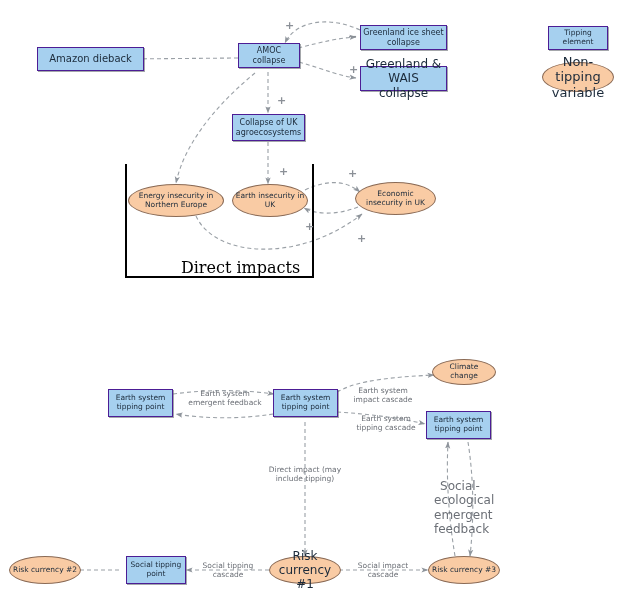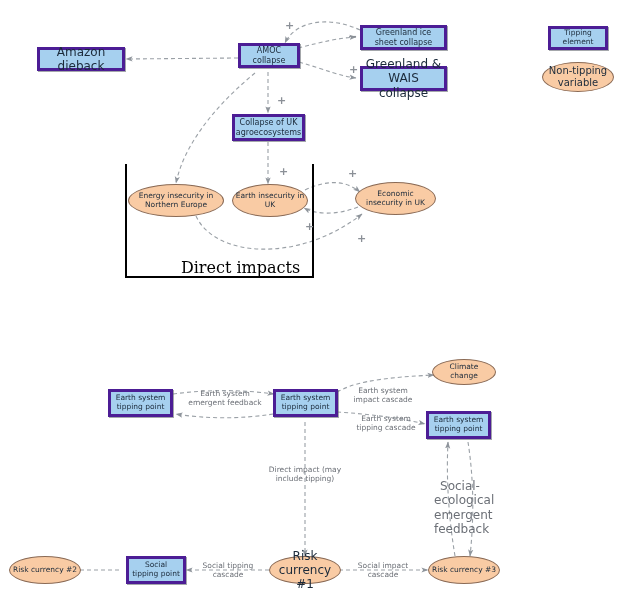--- a/index.html
+++ b/index.html
@@ -29,21 +29,21 @@
     display: flex;
     align-items: center;
     justify-content: center;
     text-align: center;
     color: #1b2a3a;
     line-height: 1.18;
     z-index: 3;
   }
   .node.box {
     background: #a6d0ef;
-    border: 3px solid #4c1d95;
+    border: 1px solid #4c1d95;
     box-shadow: 1px 1px 0 rgba(90,95,102,0.55);
     text-align: center;
   }
   .node.ellipse {
     background: #f9cba4;
     border: 1px solid #8a6a55;
     border-radius: 50%;
   }
   .node span { display: block; padding: 0 2px; }
 
@@ -124,21 +124,21 @@
       <path d="M337,412 C370,414 400,418 425,424"></path>
       <path d="M305,422 L305,556"></path>
       <path d="M455,556 C449,520 446,480 448,442"></path>
       <path d="M468,442 C474,480 474,520 470,556"></path>
       <path d="M339,570 L428,570"></path>
       <path d="M269,570 L186,570"></path>
       <path d="M119,570 L64,570"></path>
     </g>
   </svg>
 
-  <div class="node box" style="left:37px; top:47px; width:88px; height:24px; font-size:12px;">
+  <div class="node box" style="left:37px; top:47px; width:107px; height:24px; font-size:10px;">
     <span>Amazon dieback</span>
   </div>
 
   <div class="node box" style="left:238px; top:43px; width:62px; height:25px; font-size:8px;">
     <span>AMOC collapse</span>
   </div>
 
   <div class="node box" style="left:360px; top:25px; width:87px; height:25px; font-size:8px;">
     <span>Greenland ice sheet collapse</span>
   </div>
@@ -175,21 +175,21 @@
   <div class="bracket" style="left:125px; top:164px; width:189px; height:114px;">
     <div class="bvl"></div>
     <div class="bvr"></div>
     <div class="bh"></div>
   </div>
   <div class="bracket-label" style="left:125px; top:258px; width:189px;">Direct impacts</div>
 
   <div class="node box" style="left:548px; top:26px; width:60px; height:24px; font-size:7.5px;">
     <span>Tipping element</span>
   </div>
-  <div class="node ellipse" style="left:542px; top:62px; width:72px; height:30px; font-size:10px;">
+  <div class="node ellipse" style="left:542px; top:62px; width:72px; height:30px; font-size:13px;">
     <span>Non-tipping variable</span>
   </div>
 
   <div class="node box" style="left:108px; top:389px; width:65px; height:28px; font-size:7.5px;">
     <span>Earth system tipping point</span>
   </div>
 
   <div class="node box" style="left:273px; top:389px; width:65px; height:28px; font-size:7.5px;">
     <span>Earth system tipping point</span>
   </div>

